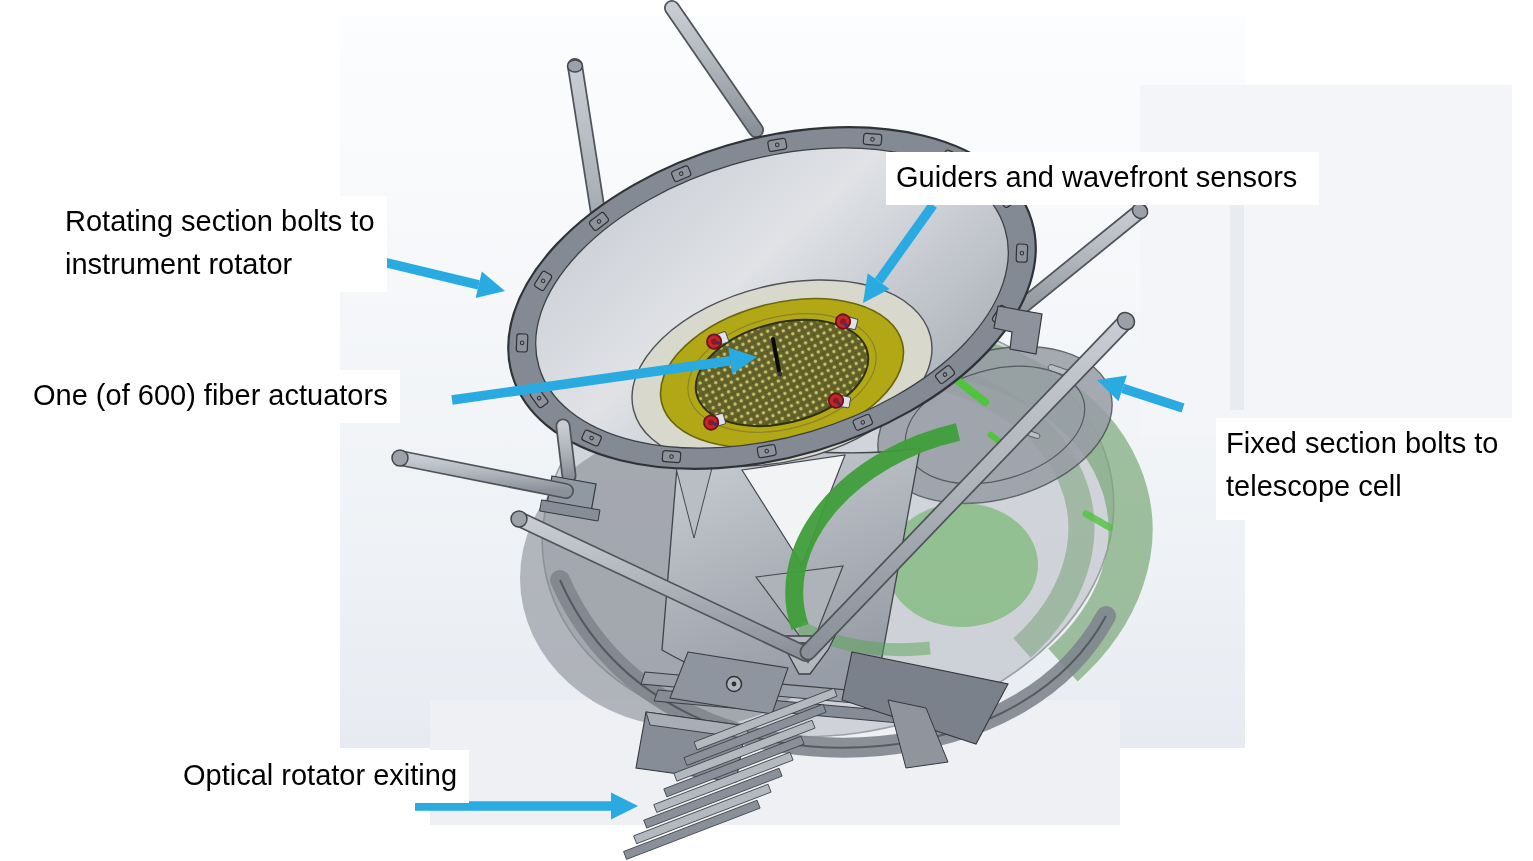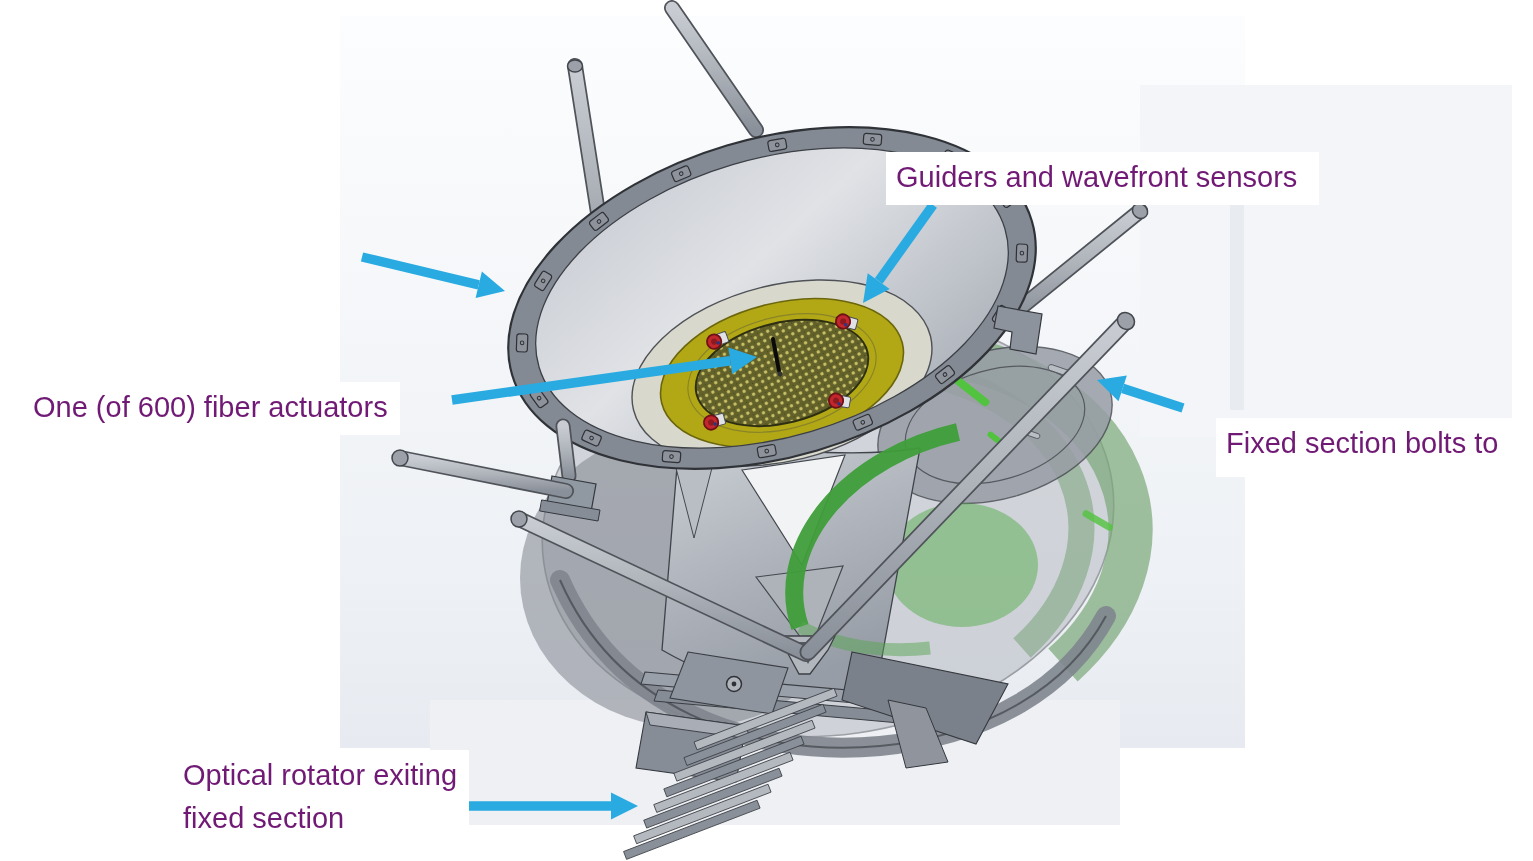--- a/index.html
+++ b/index.html
@@ -3,21 +3,21 @@
 <meta charset="utf-8">
 <style>
   html,body{margin:0;padding:0;background:#fff;}
   #stage{
     position:relative;width:1533px;height:861px;overflow:hidden;
     background:#ffffff;font-family:"Liberation Sans",sans-serif;
     -webkit-user-select:none;user-select:none;
   }
   #cad{position:absolute;left:0;top:0;}
   .anno{
-    position:absolute;color:#701a75;font-size:29px;line-height:43px;
+    position:absolute;color:#000000;font-size:29px;line-height:43px;
     background:#ffffff;padding:4px 12px 6px 10px;white-space:nowrap;
   }
   .anno .ln{display:block;}
   #anno-layer{position:absolute;left:0;top:0;pointer-events:none;}
 </style>
 </head>
 <body>
 
 <div id="stage">
 
@@ -288,31 +288,35 @@
           <line x1="1183" y1="408" x2="1122.6735286501414" y2="388.3588232814414" stroke="#29ABE2" stroke-width="9.5"></line>
           <polygon points="1097,380 1126.852940290862,375.5220589563707 1118.4941170094207,401.1955876065121" fill="#29ABE2"></polygon>
         </g>
         <g>
           <line x1="415" y1="806" x2="611" y2="806" stroke="#29ABE2" stroke-width="9.5"></line>
           <polygon points="638,806 611,819.5 611,792.5" fill="#29ABE2"></polygon>
         </g>
       </g>
 </svg>
 
+<div class="anno" style="left:55px;top:196px;">
+  <span class="ln">Rotating section bolts to</span>
+  <span class="ln">instrument rotator</span>
+</div>
 
 <div class="anno" style="left:886px;top:152px;padding-right:22px;">
   <span class="ln">Guiders and wavefront sensors</span>
 </div>
 
-<div class="anno" style="left:23px;top:382px;">
+<div class="anno" style="left:23px;top:370px;">
   <span class="ln">One (of 600) fiber actuators</span>
 </div>
 
 <div class="anno" style="left:1216px;top:418px;padding-right:24px;padding-bottom:12px;">
   <span class="ln">Fixed section bolts to</span>
+  <span class="ln">telescope cell</span>
 </div>
 
 <div class="anno" style="left:173px;top:750px;">
   <span class="ln">Optical rotator exiting</span>
-  <span class="ln">fixed section</span>
 </div>
 
 </div>
 
 </body></html>

